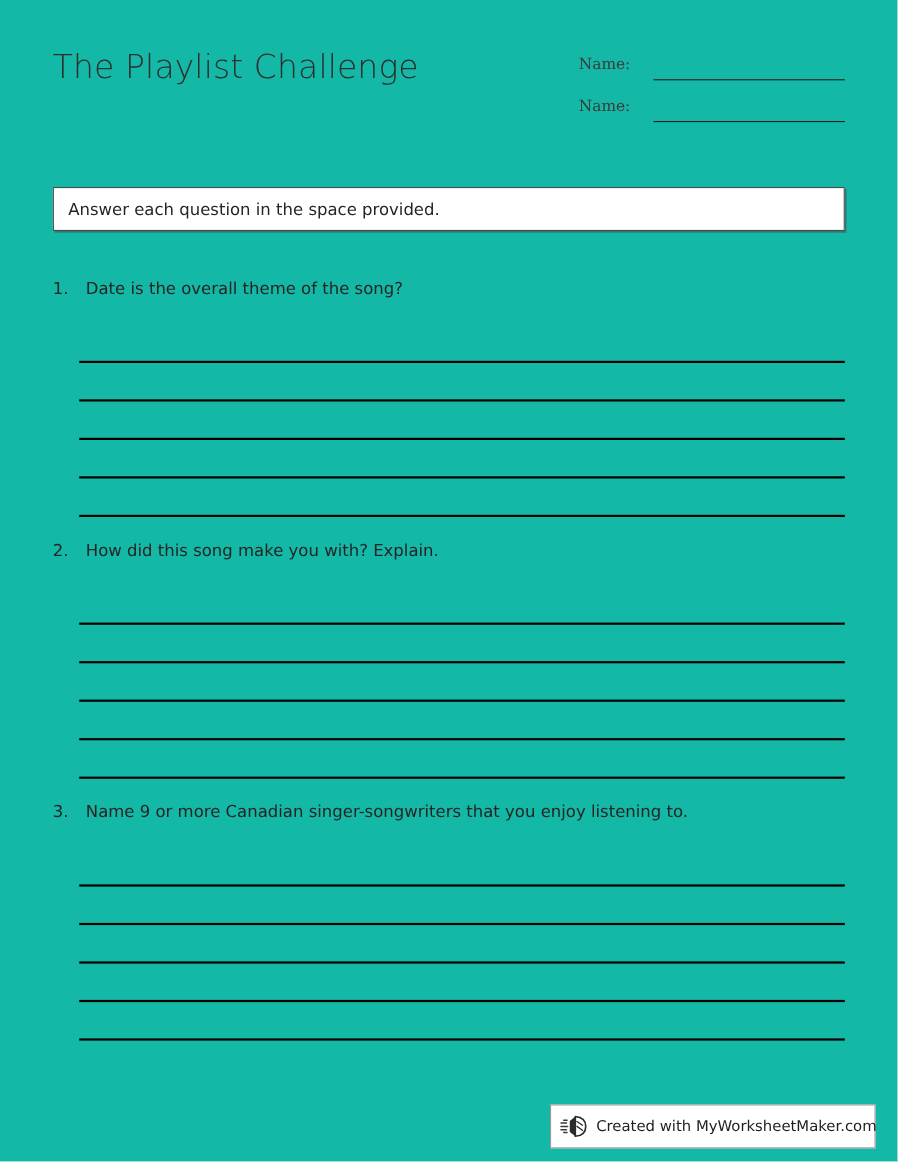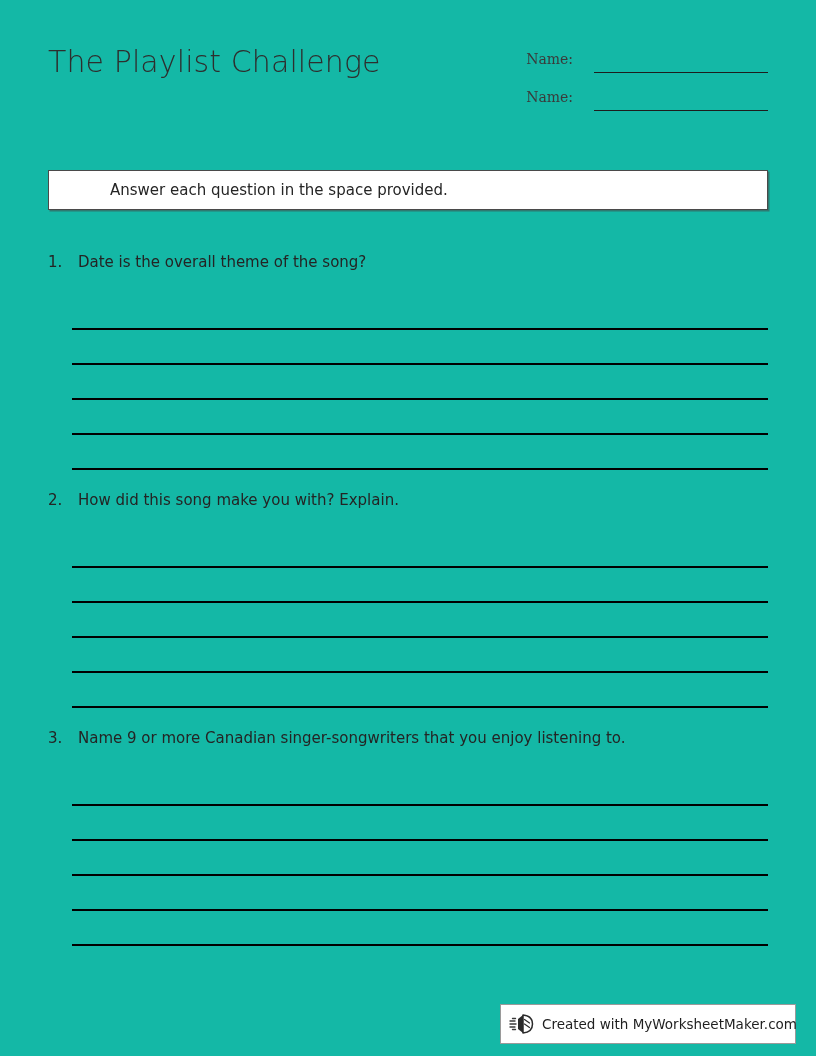--- a/index.html
+++ b/index.html
@@ -88,21 +88,20 @@
   .instructions-text {
     position: absolute;
     left: 13px;
     top: 50%;
     transform: translateY(-50%);
     font-family: "DejaVu Sans", sans-serif;
     font-size: 15px;
     font-weight: 400;
     color: #252525;
     white-space: nowrap;
-    margin-left: 48px;
   }
 
   
   .question-block {
     position: absolute;
     left: 48px;
     width: 720px;
   }
   .q-head {
     position: relative;

